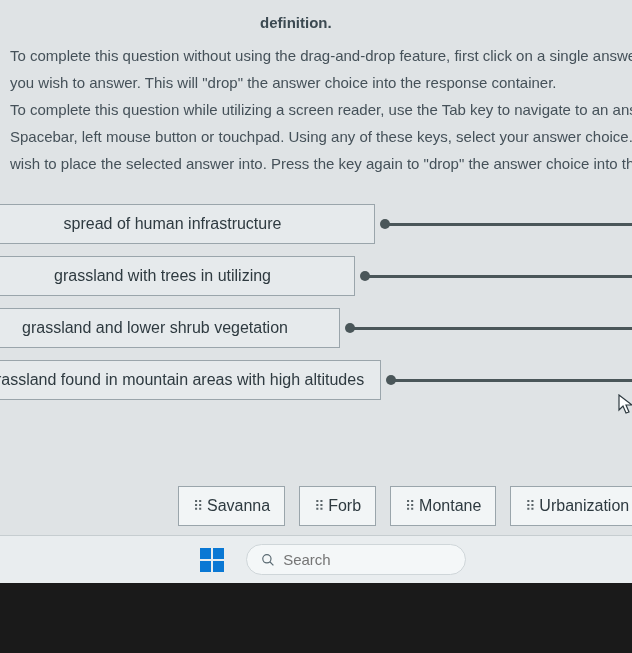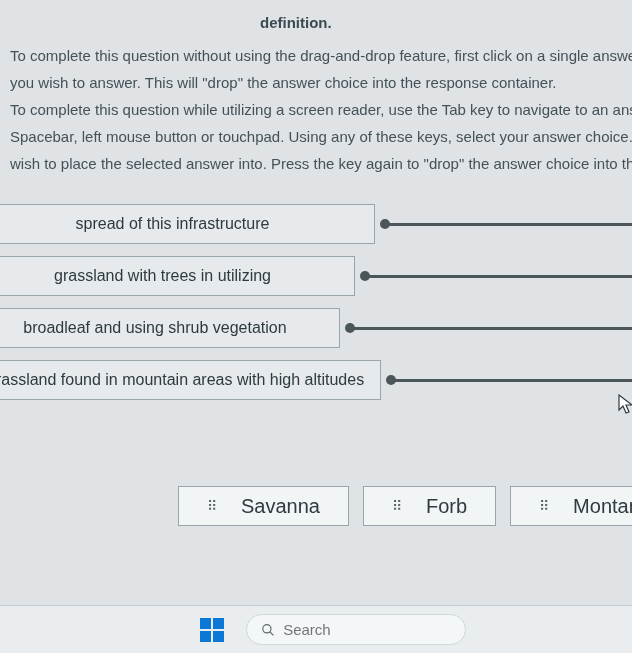--- a/index.html
+++ b/index.html
@@ -1,20 +1,20 @@
 <!DOCTYPE html>
 <html><head>
 <meta charset="utf-8">
 <style>
   * { box-sizing: border-box; margin: 0; padding: 0; }
   html, body { width: 632px; height: 653px; overflow: hidden; font-family: Arial, Helvetica, sans-serif; background: #1a1a1a; }
   
   .viewport {
     width: 632px;
-    height: 653px;
+    height: 583px;
     background: #dfe3e5;
     position: relative;
     overflow: hidden;
   }
   
   .content {
     position: absolute;
     top: 0;
     left: 0;
     width: 900px;
@@ -90,26 +90,26 @@
   .def-row:nth-child(4) .def-box { min-width: 355px; margin-left: -30px; }
   
   .draggables {
     display: flex;
     gap: 14px;
     margin: 28px 0 0 178px;
   }
   .drag-item {
     display: inline-flex;
     align-items: center;
-    gap: 24px;
+    gap: 4px;
     height: 40px;
-    padding: 0 28px;
+    padding: 0 14px;
     background: #f2f5f6;
     border: 1px solid #9aa5ab;
-    font-size: 20px;
+    font-size: 16px;
     color: #2e3a40;
     cursor: grab;
     white-space: nowrap;
   }
   .grip {
     display: inline-block;
     width: 10px;
     height: 14px;
     position: relative;
   }
@@ -192,39 +192,39 @@
       <p>you wish to answer. This will "drop" the answer choice into the response container.</p>
       <p>To complete this question while utilizing a screen reader, use the Tab key to navigate to an answer choice. At</p>
       <p>Spacebar, left mouse button or touchpad. Using any of these keys, select your answer choice. Use the up</p>
       <p>wish to place the selected answer into. Press the key again to "drop" the answer choice into the response</p>
     </div>
 
     <div class="match-area">
 
       <div class="def-row">
         <div class="def-box">
-          <span>spread of this infrastructure</span>
+          <span>spread of human infrastructure</span>
         </div>
         <div class="spacer"></div>
         <div class="connector"></div>
 
       </div>
 
       <div class="def-row">
         <div class="def-box">
           <span>grassland with trees in utilizing</span>
         </div>
         <div class="spacer"></div>
         <div class="connector"></div>
 
       </div>
 
       <div class="def-row">
         <div class="def-box">
-          <span>broadleaf and using shrub vegetation</span>
+          <span>grassland and lower shrub vegetation</span>
         </div>
         <div class="spacer"></div>
         <div class="connector"></div>
 
       </div>
 
       <div class="def-row">
         <div class="def-box">
           <span>grassland found in mountain areas with high altitudes</span>
         </div>

